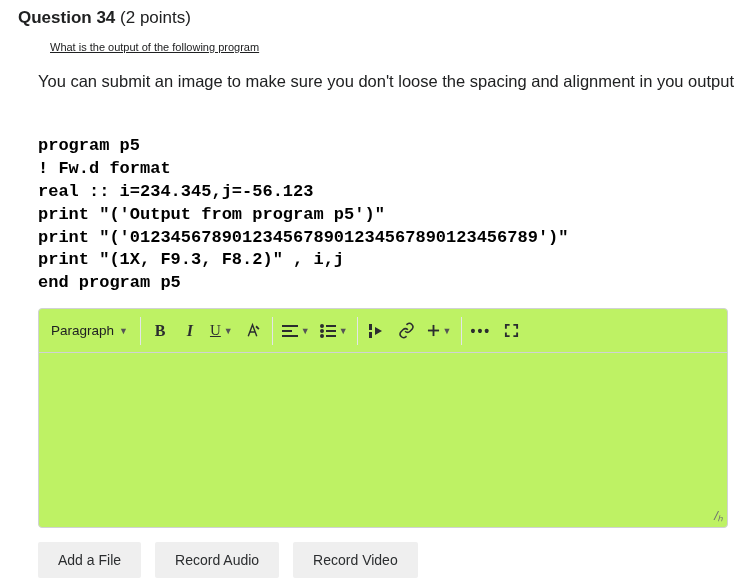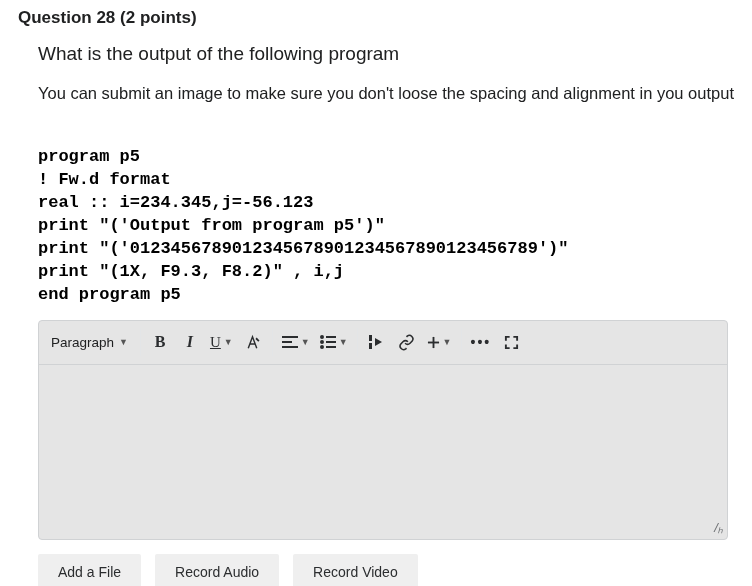--- a/index.html
+++ b/index.html
@@ -11,26 +11,27 @@
     height: 586px;
     overflow: hidden;
     padding: 8px 18px;
   }
   .question-header {
     font-size: 17px;
     margin-bottom: 12px;
   }
   .question-header .q-label { font-weight: 700; }
   .question-header .q-num { font-weight: 700; }
-  .question-header .q-points { font-weight: 700; }
+  .question-header .q-points { font-weight: 400; }
   .prompt {
-    font-size: 19px;
+    font-size: 11px;
     line-height: 1.45;
-    margin-left: 20px;
+    margin-left: 32px;
     margin-bottom: 14px;
+    text-decoration: underline;
   }
   .subtext {
     font-size: 16.5px;
     line-height: 1.45;
     margin-left: 20px;
     margin-bottom: 18px;
     max-width: 700px;
   }
   .code {
     font-family: "Courier New", Courier, monospace;
@@ -40,21 +41,21 @@
     margin-bottom: 13px;
     white-space: pre;
     font-weight: 600;
     color: #000;
   }
   .editor {
     margin-left: 20px;
     width: 690px;
     border: 1px solid #d0d2d4;
     border-radius: 4px;
-    background: #e5e5e5;
+    background: #bef264;
   }
   .toolbar {
     display: flex;
     align-items: center;
     border-bottom: 1px solid #d0d2d4;
     height: 44px;
     padding: 0 4px;
   }
   .tb-group {
     display: flex;
@@ -117,21 +118,21 @@
     cursor: pointer;
     border-radius: 2px;
   }
   svg { display: block; }
 </style>
 </head>
 <body>
 
 <div class="question-header">
   <span class="q-label">Question</span>
-  <span class="q-num">28</span>
+  <span class="q-num">34</span>
   <span class="q-points">(2 points)</span>
 </div>
 
 <div class="prompt">What is the output of the following program</div>
 
 <div class="subtext">You can submit an image to make sure you don't loose the spacing and alignment in you output</div>
 
 <div class="code">
 <span>program p5</span>
 <span>! Fw.d format</span>

